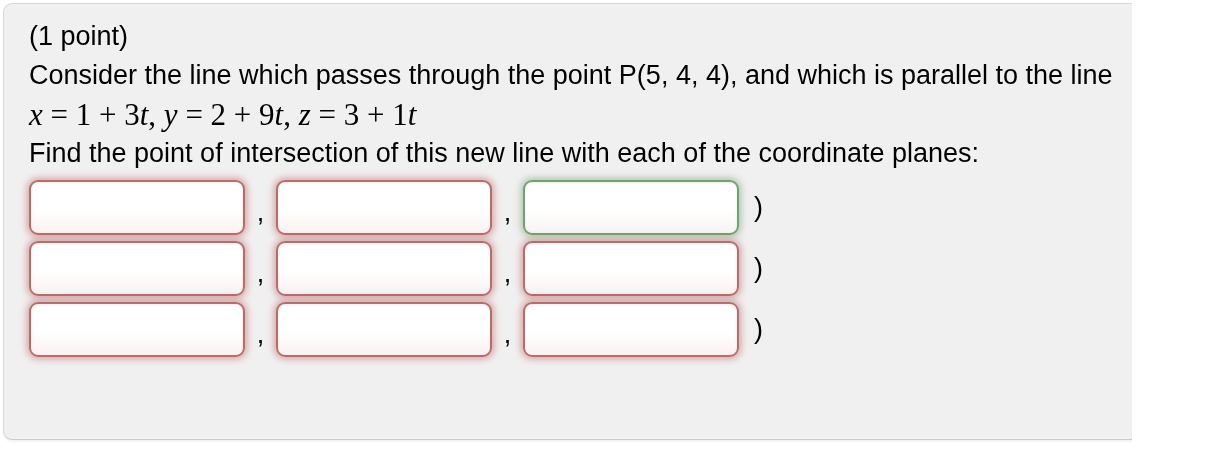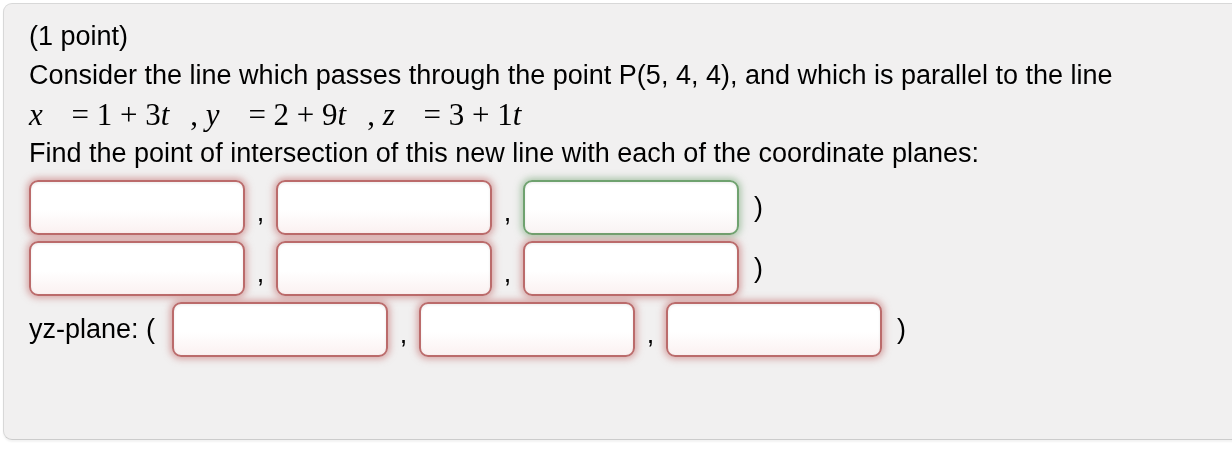--- a/index.html
+++ b/index.html
@@ -4,21 +4,21 @@
 <style>
   html, body {
     margin: 0;
     padding: 0;
     background: #ffffff;
     font-family: "Liberation Sans", sans-serif;
     color: #000000;
   }
   .viewport {
     position: relative;
-    width: 1232px;
+    width: 1132px;
     height: 456px;
     overflow: hidden;
     background: #ffffff;
   }
   .panel {
     position: absolute;
     left: 3px;
     top: 3px;
     width: 1260px;          
     height: 437px;
@@ -36,21 +36,21 @@
     white-space: nowrap;
   }
   .math-line {
     font-family: "Liberation Serif", serif;
     font-size: 31px;
     line-height: 39px;
     white-space: nowrap;
   }
   .math-line span { white-space: pre; }
   .mvar { font-style: italic; }
-  .mop  { font-style: normal; margin-left: 21px; }
+  .mop  { font-style: normal; }
   .answer-rows {
     padding-left: 25px;
     margin-top: 5px;
   }
   .answer-row {
     display: flex;
     align-items: center;
     height: 58px;
     margin-bottom: 3px;
     font-size: 27px;
@@ -112,21 +112,20 @@
         </div>
         <div class="answer-row">
           <input type="text" class="answer-field field-incorrect" style="border-color: rgb(187, 107, 107); box-shadow: rgba(192, 101, 101, 0.55) 0px 0px 7px 2px, rgba(0, 0, 0, 0.08) 0px 1px 3px inset;">
           <span class="comma">,</span>
           <input type="text" class="answer-field field-incorrect" style="border-color: rgb(187, 107, 107); box-shadow: rgba(192, 101, 101, 0.55) 0px 0px 7px 2px, rgba(0, 0, 0, 0.08) 0px 1px 3px inset;">
           <span class="comma">,</span>
           <input type="text" class="answer-field field-incorrect" style="border-color: rgb(187, 107, 107); box-shadow: rgba(192, 101, 101, 0.55) 0px 0px 7px 2px, rgba(0, 0, 0, 0.08) 0px 1px 3px inset;">
           <span class="close-paren">)</span>
         </div>
         <div class="answer-row">
-          <span class="row-label">yz-plane: (</span>
           <input type="text" class="answer-field field-incorrect" style="border-color: rgb(187, 107, 107); box-shadow: rgba(192, 101, 101, 0.55) 0px 0px 7px 2px, rgba(0, 0, 0, 0.08) 0px 1px 3px inset;">
           <span class="comma">,</span>
           <input type="text" class="answer-field field-incorrect" style="border-color: rgb(187, 107, 107); box-shadow: rgba(192, 101, 101, 0.55) 0px 0px 7px 2px, rgba(0, 0, 0, 0.08) 0px 1px 3px inset;">
           <span class="comma">,</span>
           <input type="text" class="answer-field field-incorrect" style="border-color: rgb(187, 107, 107); box-shadow: rgba(192, 101, 101, 0.55) 0px 0px 7px 2px, rgba(0, 0, 0, 0.08) 0px 1px 3px inset;">
           <span class="close-paren">)</span>
         </div>
       </div>
   </div>
 </div>

